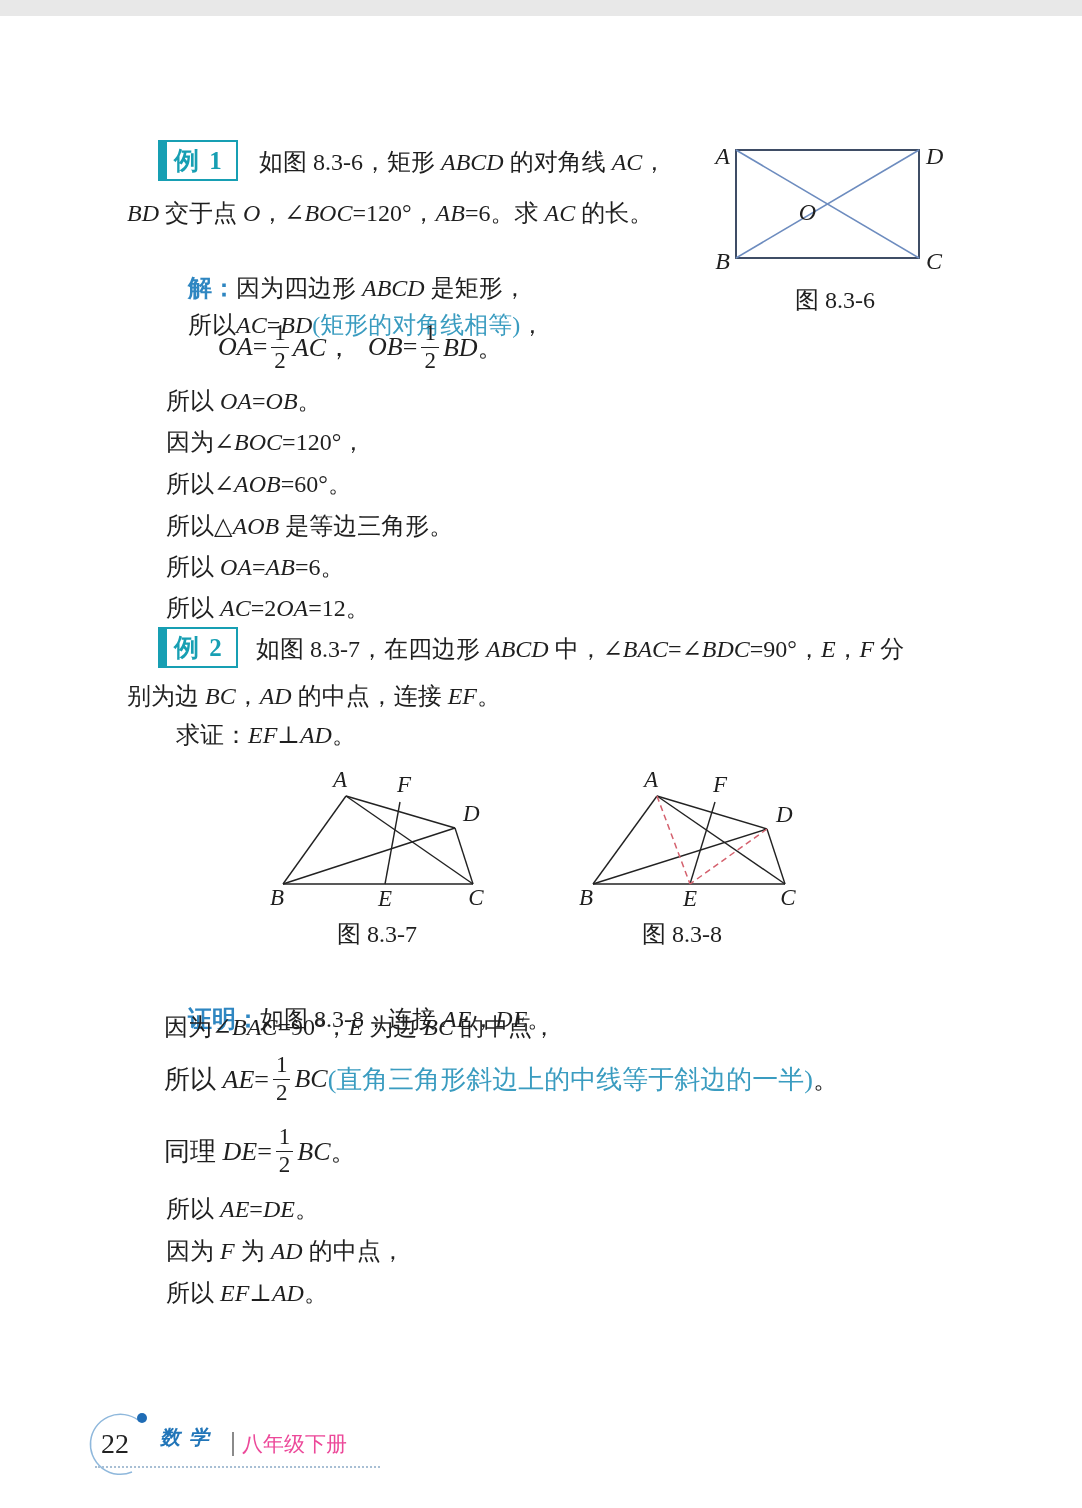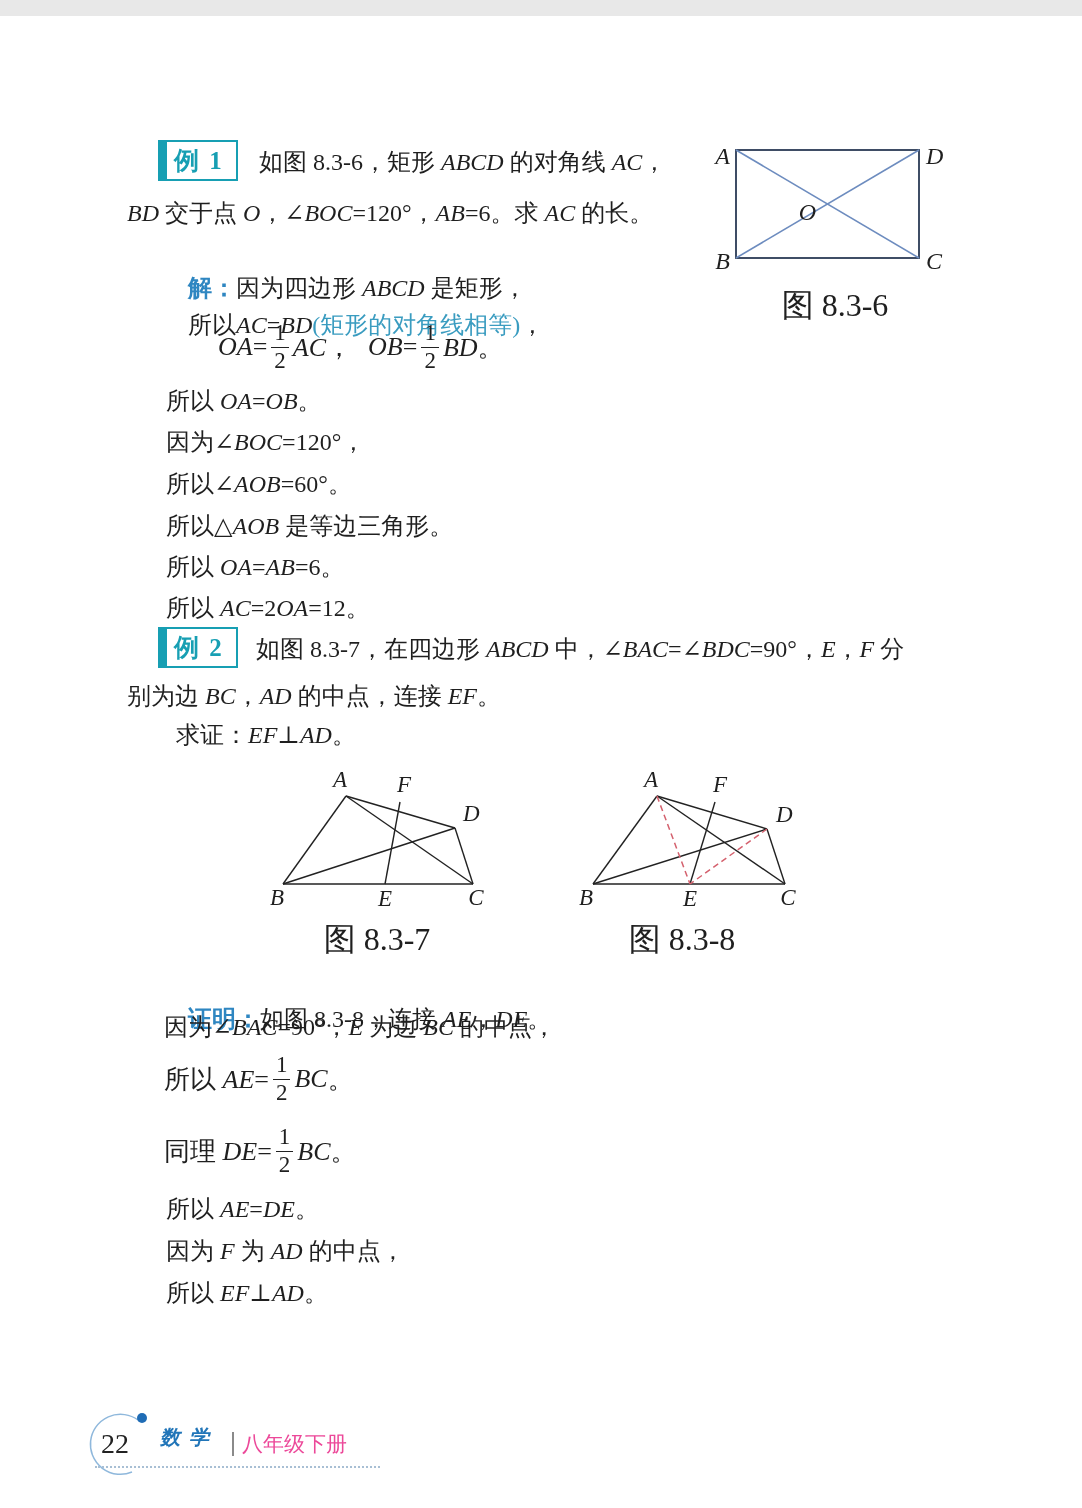--- a/index.html
+++ b/index.html
@@ -19,21 +19,21 @@
   }
   .lbl-blue{color:#2e86c1;font-weight:bold;}
   .note-teal{color:#3a9cc0;}
   .eqline{position:absolute;display:flex;align-items:center;font-size:26px;white-space:pre;}
   .frac{display:inline-flex;flex-direction:column;align-items:center;font-size:23px;line-height:1.08;margin:0 4px;}
   .frac .num{border-bottom:1.6px solid #222;padding:0 3px 1px;}
   .frac .den{padding-top:1px;}
   .gap{margin-right:16px;}
   .fig{position:absolute;}
   .fig svg text{font-family:"Liberation Serif","DejaVu Serif",serif;font-style:italic;fill:#1f1f1f;}
-  .figcap{text-align:center;font-size:32px;color:#1f1f1f;margin-top:6px;}
+  .figcap{text-align:center;font-size:24px;color:#1f1f1f;margin-top:6px;}
   .footer-num{position:absolute;left:101px;top:1412px;font-size:28px;color:#222;}
   .footer-subject{
     position:absolute;left:160px;top:1408px;font-size:20px;font-weight:bold;font-style:italic;
     color:#2175b8;letter-spacing:9px;font-family:"Liberation Serif","DejaVu Serif",serif;
   }
   .footer-vol{
     position:absolute;left:232px;top:1416px;font-size:21px;color:#ec4899;
     border-left:2px solid #8a8a8a;padding-left:8px;line-height:24px;
   }
   .footer-dots{position:absolute;left:95px;top:1450px;width:285px;border-top:2px dotted #a8bfd4;}
@@ -136,20 +136,21 @@
 
   <div class="line" style="left:164px;top:952px;">
     <span class="lbl-blue">证明：</span><span class="mt">如图 8.3-8，连接 <i>AE</i>，<i>DE</i>。</span>
   </div>
   <div class="line mt" style="left:164px;top:994px;">因为∠<i>BAC</i>=90°，<i>E</i> 为边 <i>BC</i> 的中点，</div>
 
   <div class="eqline" style="left:164px;top:1034px;height:58px;">
     <span class="mt">所以 <i>AE</i>=</span>
     <span class="frac"><span class="num">1</span><span class="den">2</span></span>
     <span class="mt"><i>BC</i></span>
+    <span class="note-teal">(直角三角形斜边上的中线等于斜边的一半)</span>
     <span>。</span>
   </div>
 
   <div class="eqline" style="left:164px;top:1106px;height:58px;">
     <span class="mt">同理 <i>DE</i>=</span>
     <span class="frac"><span class="num">1</span><span class="den">2</span></span>
     <span class="mt"><i>BC</i>。</span>
   </div>
 
   <div class="line mt" style="left:166px;top:1176px;">所以 <i>AE</i>=<i>DE</i>。</div>

